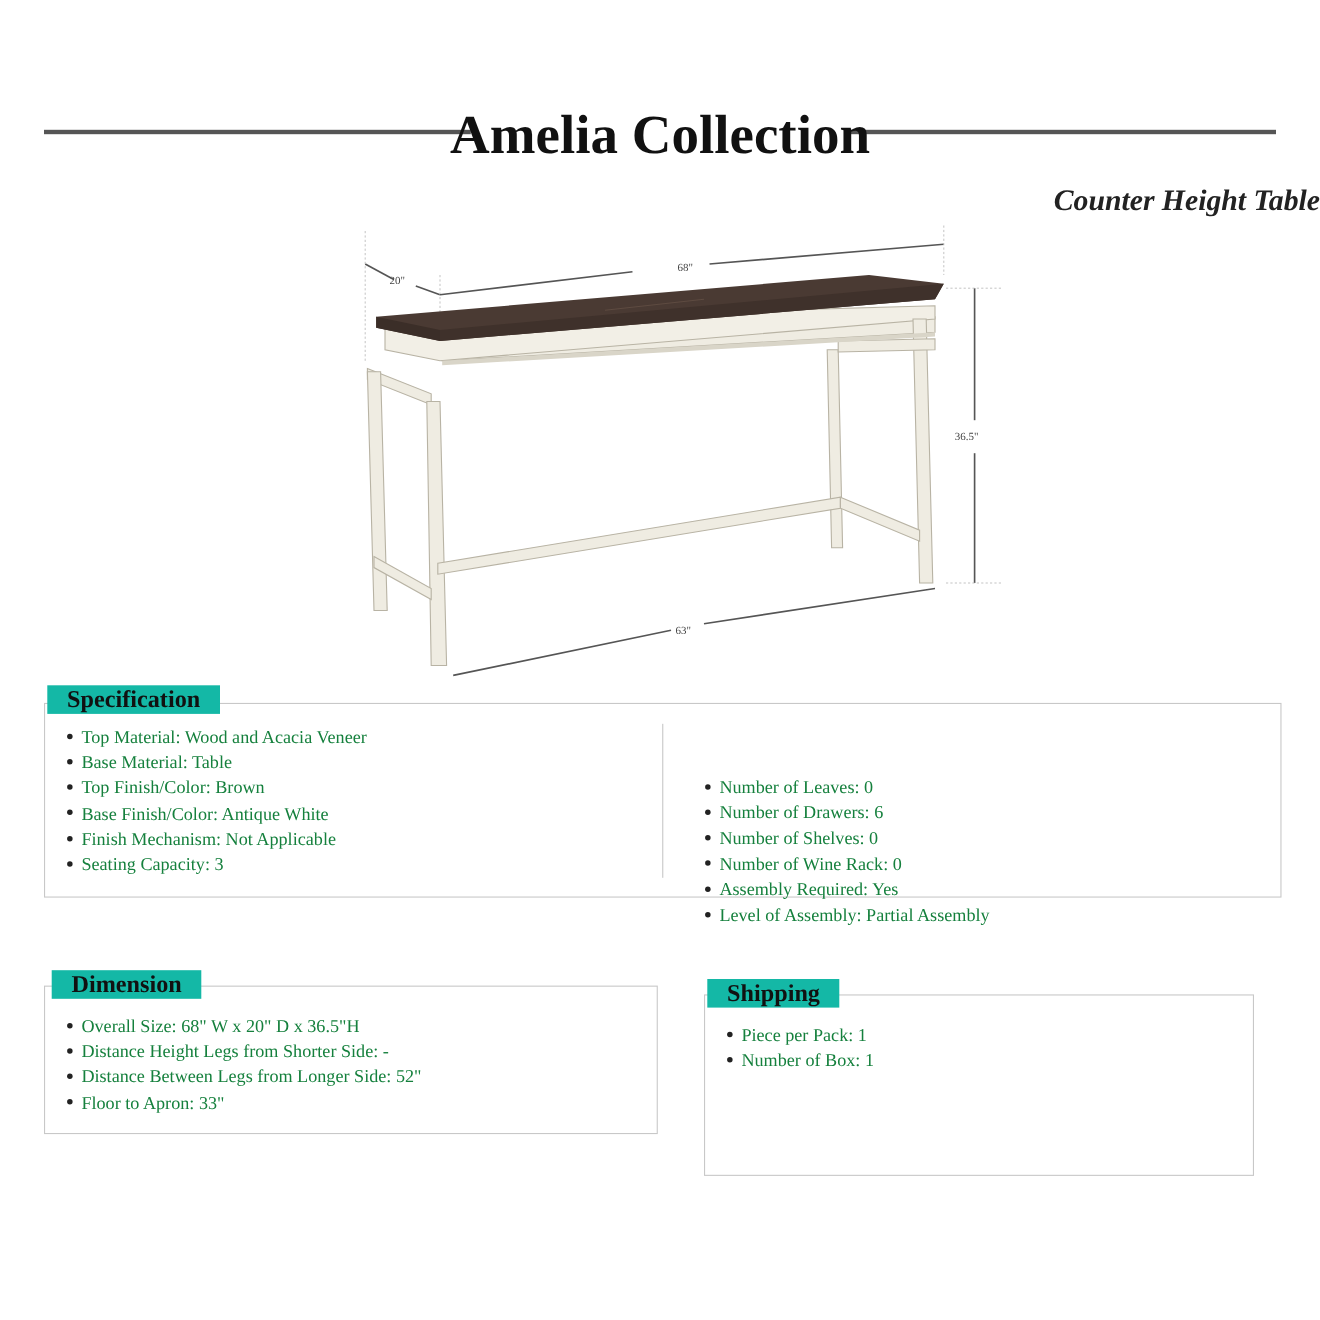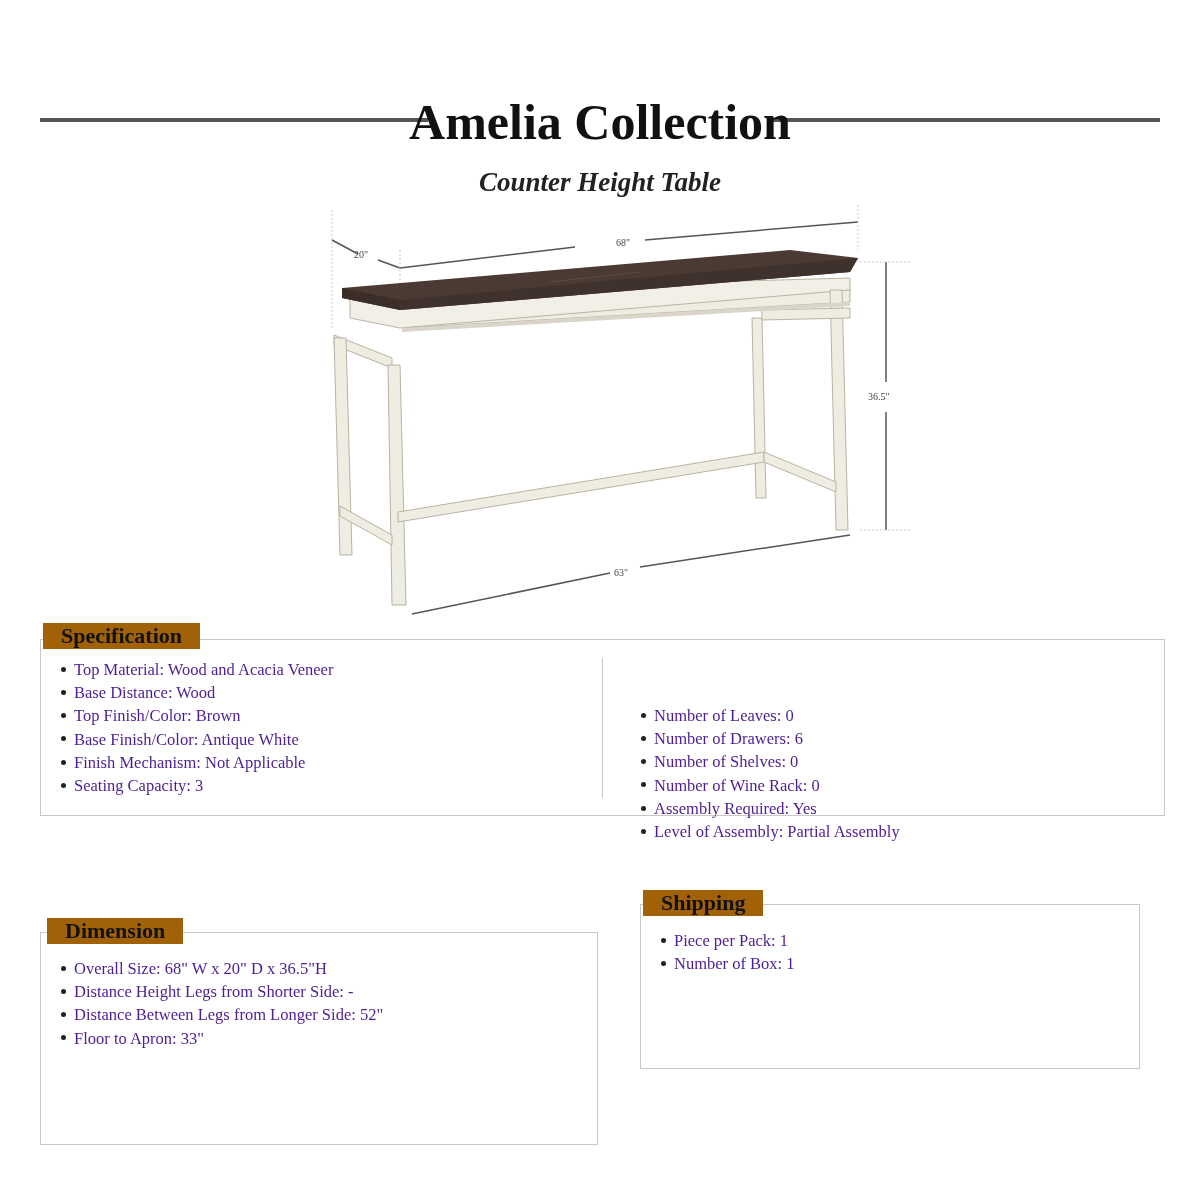--- a/index.html
+++ b/index.html
@@ -3,34 +3,34 @@
   <meta charset="utf-8">
   <style>
     html, body { margin: 0; padding: 0; background: #ffffff; }
     body { width: 1200px; height: 1200px; position: relative; overflow: hidden;
       font-family: "DejaVu Serif", "Liberation Serif", serif; color: #1a1a1a; }
 
     .title-rule { position: absolute; top: 118px; height: 4px; background: #555; }
     .title { position: absolute; top: 98px; left: 0; width: 1200px; text-align: center;
       font-family: "Liberation Serif", "DejaVu Serif", serif; font-weight: bold;
       font-size: 50px; line-height: 48px; color: #111; }
-    .subtitle { position: absolute; top: 165px; left: 0; width: 1200px; text-align: center;
+    .subtitle { position: absolute; top: 165px; left: 0; width: 1200px; text-align: right;
       font-family: "Liberation Serif", serif; font-style: italic; font-weight: bold;
       font-size: 27px; line-height: 34px; color: #222; }
 
     .diagram { position: absolute; left: 320px; top: 190px; width: 600px; height: 440px; }
     .dim-label { font-family: "Liberation Serif", serif; font-size: 10px; fill: #444; }
 
     .box { position: absolute; border: 1px solid #c8c8c8; box-sizing: border-box; }
-    .box-title { position: absolute; background: #a16207; padding: 0 18px;
+    .box-title { position: absolute; background: #14b8a6; padding: 0 18px;
       font-family: "Liberation Serif", serif; font-weight: bold; font-size: 22px;
       line-height: 26px; color: #111; }
     ul.list { list-style: none; margin: 0; padding: 0; position: absolute; }
     ul.list li { font-family: "Liberation Serif", serif; font-size: 16.5px; line-height: 23.2px;
-      color: #4c1d95; white-space: nowrap; }
+      color: #15803d; white-space: nowrap; }
     ul.list li .bullet { display: inline-block; width: 5px; height: 5px; border-radius: 50%;
       background: #222; vertical-align: middle; margin-right: 8px; position: relative; top: -2px; }
     .vdiv { position: absolute; width: 1px; background: #c8c8c8; }
   </style>
 </head>
 <body>
 
 <div class="title-rule" style="left:40px; width:388px;"></div>
 <div class="title-rule" style="left:772px; width:388px;"></div>
 <div class="title">Amelia Collection</div>
@@ -96,38 +96,38 @@
       <polygon points="80,110 538,68 530,82 80,120" fill="#3f312b"></polygon>
       <line x1="230" y1="92" x2="320" y2="82" stroke="#5e4b41" stroke-width="1"></line>
     </g>
   </svg>
 </div>
 
 <div class="box" style="left:40px; top:639px; width:1125px; height:177px;">
   <div class="box-title" style="left:2px; top:-17px;">Specification</div>
   <ul class="list" style="left:20px; top:18px;">
     <li><span class="bullet"></span><span>Top Material: Wood and Acacia Veneer</span></li>
-    <li><span class="bullet"></span><span>Base Distance: Wood</span></li>
+    <li><span class="bullet"></span><span>Base Material: Table</span></li>
     <li><span class="bullet"></span><span>Top Finish/Color: Brown</span></li>
     <li><span class="bullet"></span><span>Base Finish/Color: Antique White</span></li>
     <li><span class="bullet"></span><span>Finish Mechanism: Not Applicable</span></li>
     <li><span class="bullet"></span><span>Seating Capacity: 3</span></li>
   </ul>
   <div class="vdiv" style="left:561px; top:18px; height:140px;"></div>
   <ul class="list" style="left:600px; top:16px;margin-top:48px;">
     <li><span class="bullet"></span><span>Number of Leaves: 0</span></li>
     <li><span class="bullet"></span><span>Number of Drawers: 6</span></li>
     <li><span class="bullet"></span><span>Number of Shelves: 0</span></li>
     <li><span class="bullet"></span><span>Number of Wine Rack: 0</span></li>
     <li><span class="bullet"></span><span>Assembly Required: Yes</span></li>
     <li><span class="bullet"></span><span>Level of Assembly: Partial Assembly</span></li>
   </ul>
 </div>
 
-<div class="box" style="left:40px; top:932px; width:558px; height:213px;">
+<div class="box" style="left:40px; top:896px; width:558px; height:135px;">
   <div class="box-title" style="left:6px; top:-15px;">Dimension</div>
   <ul class="list" style="left:20px; top:24px;">
     <li><span class="bullet"></span><span>Overall Size: 68" W x 20" D x 36.5"H</span></li>
     <li><span class="bullet"></span><span>Distance Height Legs from Shorter Side: -</span></li>
     <li><span class="bullet"></span><span>Distance Between Legs from Longer Side: 52"</span></li>
     <li><span class="bullet"></span><span>Floor to Apron: 33"</span></li>
   </ul>
 </div>
 
 <div class="box" style="left:640px; top:904px; width:500px; height:165px;">

